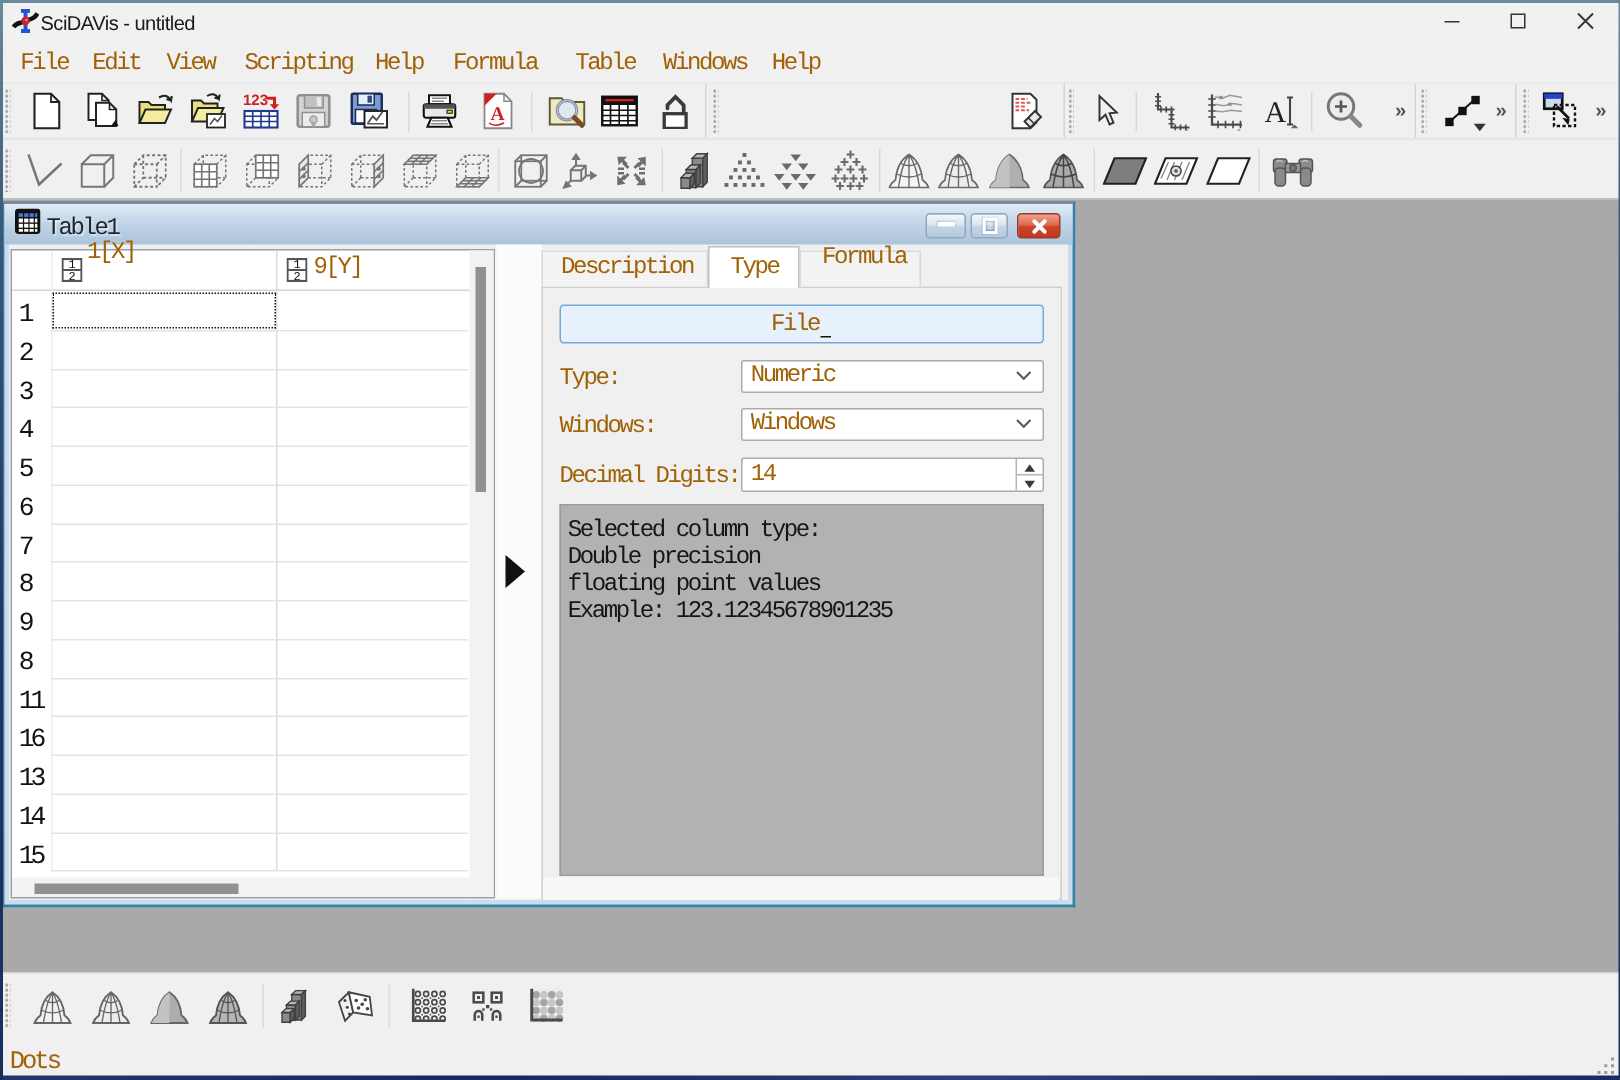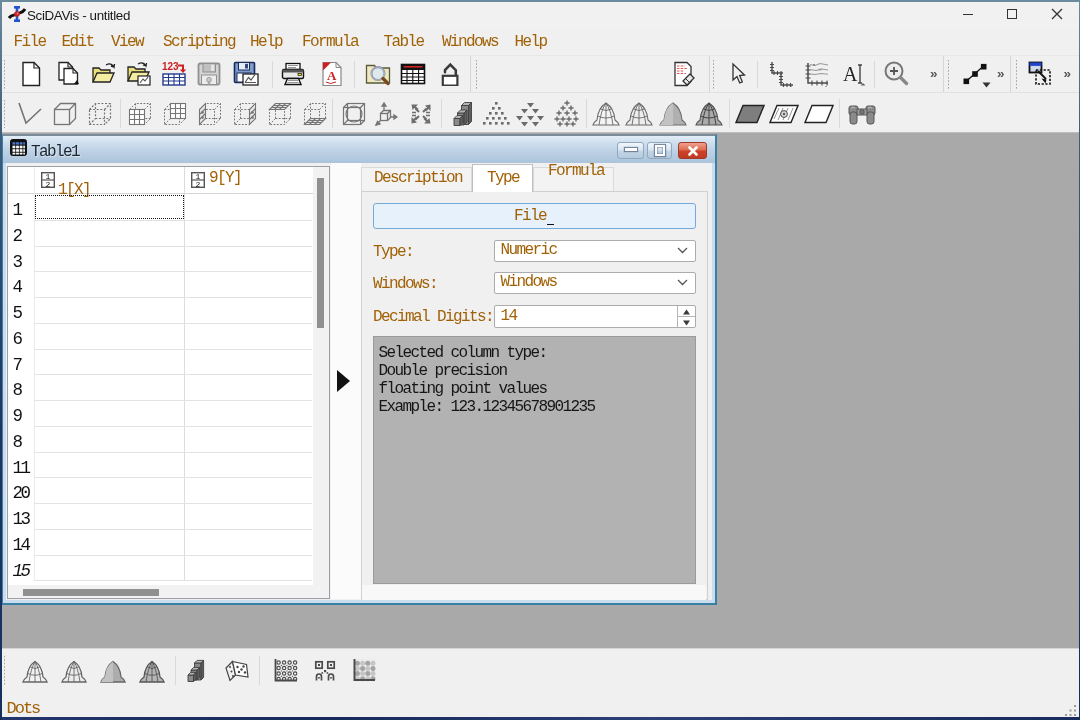--- a/index.html
+++ b/index.html
@@ -477,32 +477,32 @@
 <div class="a num" style="left:12.5px;top:225.8px;">2</div>
 <div class="a num" style="left:12.5px;top:251.5px;">3</div>
 <div class="a num" style="left:12.5px;top:277.2px;">4</div>
 <div class="a num" style="left:12.5px;top:303.0px;">5</div>
 <div class="a num" style="left:12.5px;top:328.8px;">6</div>
 <div class="a num" style="left:12.5px;top:354.5px;">7</div>
 <div class="a num" style="left:12.5px;top:380.2px;">8</div>
 <div class="a num" style="left:12.5px;top:406.0px;">9</div>
 <div class="a num" style="left:12.5px;top:431.8px;">8</div>
 <div class="a num" style="left:12.5px;top:457.5px;">11</div>
-<div class="a num" style="left:12.5px;top:483.2px;">20</div>
+<div class="a num" style="left:12.5px;top:483.2px;">16</div>
 <div class="a num" style="left:12.5px;top:509.0px;">13</div>
 <div class="a num" style="left:12.5px;top:534.8px;">14</div>
-<div class="a num" style="left:12.5px;top:560.5px;font-style:italic;">15</div>
+<div class="a num" style="left:12.5px;top:560.5px;">15</div>
 
 <svg class="a" style="left:40.5px;top:171.5px;" width="14" height="16" viewBox="0 0 14 16">
 <rect x="0.7" y="0.7" width="12.6" height="14.6" fill="#fff" stroke="#555" stroke-width="1.4"></rect>
 <line x1="1" y1="8" x2="13" y2="8" stroke="#555" stroke-width="1.2"></line>
 <text x="7" y="6.8" font-family="Liberation Mono" font-size="8" fill="#111" text-anchor="middle">1</text>
 <text x="7" y="14.6" font-family="Liberation Mono" font-size="8" fill="#111" text-anchor="middle">2</text>
 </svg>
-<div class="a mono" style="left:58px;top:181px;">1[X]</div>
+<div class="a mono" style="left:58px;top:159px;">1[X]</div>
 <svg class="a" style="left:191px;top:171.5px;" width="14" height="16" viewBox="0 0 14 16">
 <rect x="0.7" y="0.7" width="12.6" height="14.6" fill="#fff" stroke="#555" stroke-width="1.4"></rect>
 <line x1="1" y1="8" x2="13" y2="8" stroke="#555" stroke-width="1.2"></line>
 <text x="7" y="6.8" font-family="Liberation Mono" font-size="8" fill="#111" text-anchor="middle">1</text>
 <text x="7" y="14.6" font-family="Liberation Mono" font-size="8" fill="#111" text-anchor="middle">2</text>
 </svg>
 <div class="a mono" style="left:209px;top:169px;">9[Y]</div>
 
 <div class="a" style="left:34.5px;top:195px;width:149.5px;height:24.2px;border:1px dotted #111;"></div>
 

